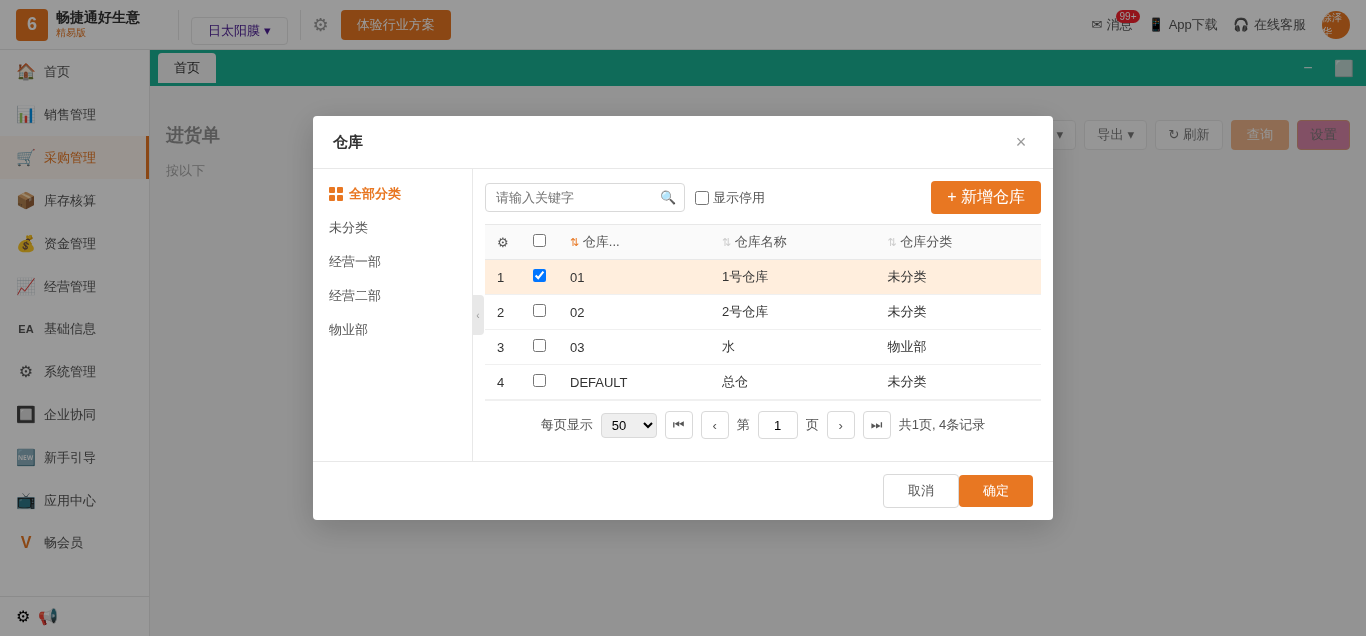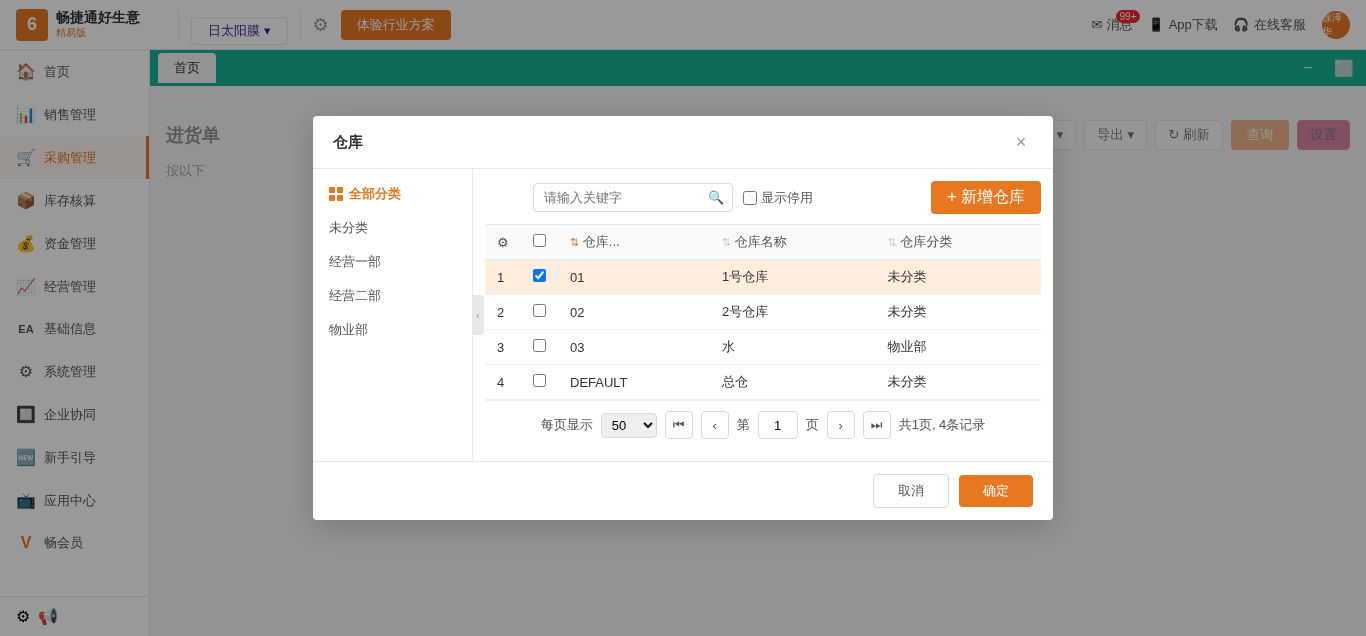--- a/index.html
+++ b/index.html
@@ -163,21 +163,21 @@
     }
 
     
     .table-area { flex: 1; display: flex; flex-direction: column; padding: 12px; overflow: hidden; }
     .table-toolbar {
       display: flex; align-items: center; gap: 10px;
       margin-bottom: 10px;
     }
     .search-input-wrap {
       position: relative;
-      display: flex; align-items: center; margin-left: 48px;
+      display: flex; align-items: center;
     }
     .search-input {
       border: 1px solid #d9d9d9; border-radius: 4px;
       padding: 6px 32px 6px 10px;
       font-size: 13px; width: 200px;
       outline: none;
     }
     .search-icon-btn {
       position: absolute; right: 8px;
       color: #999; cursor: pointer;
@@ -236,21 +236,20 @@
       text-align: center; font-size: 13px;
     }
     .page-select {
       border: 1px solid #d9d9d9; border-radius: 4px;
       padding: 3px 6px; font-size: 13px;
     }
 
     
     .modal-footer {
       display: flex; align-items: center; justify-content: flex-end;
-      gap: 10px;
       padding: 12px 20px;
       border-top: 1px solid #e8e8e8;
     }
     .btn-cancel {
       border: 1px solid #d9d9d9; background: #fff;
       padding: 7px 24px; border-radius: 4px;
       cursor: pointer; font-size: 13px; color: #555;
     }
     .btn-confirm {
       background: #e87722; color: #fff;

